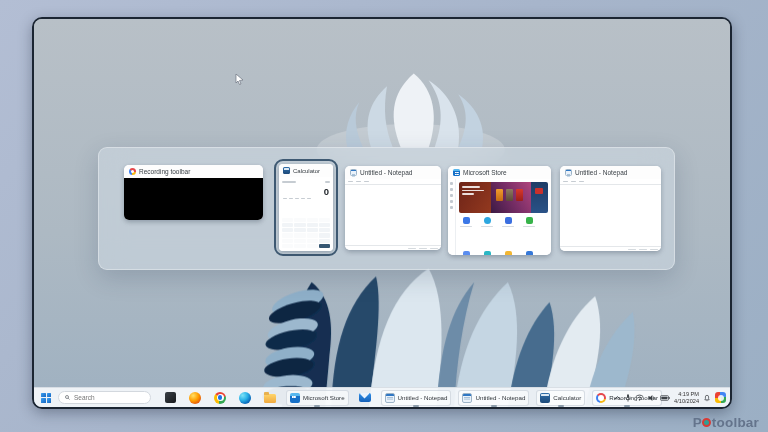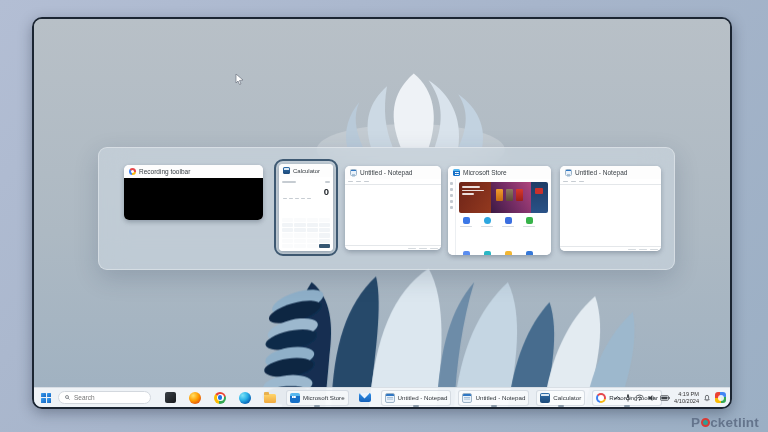--- a/index.html
+++ b/index.html
@@ -485,14 +485,14 @@
           </svg>
       </span>
       <span class="copilot"></span>
     </div>
   </div>
 </div>
 
 <div class="watermark">
   <span>P</span>
   <span class="wm-o"></span>
-  <span>cketlint</span>
+  <span>toolbar</span>
 </div>
 
 </body></html>

